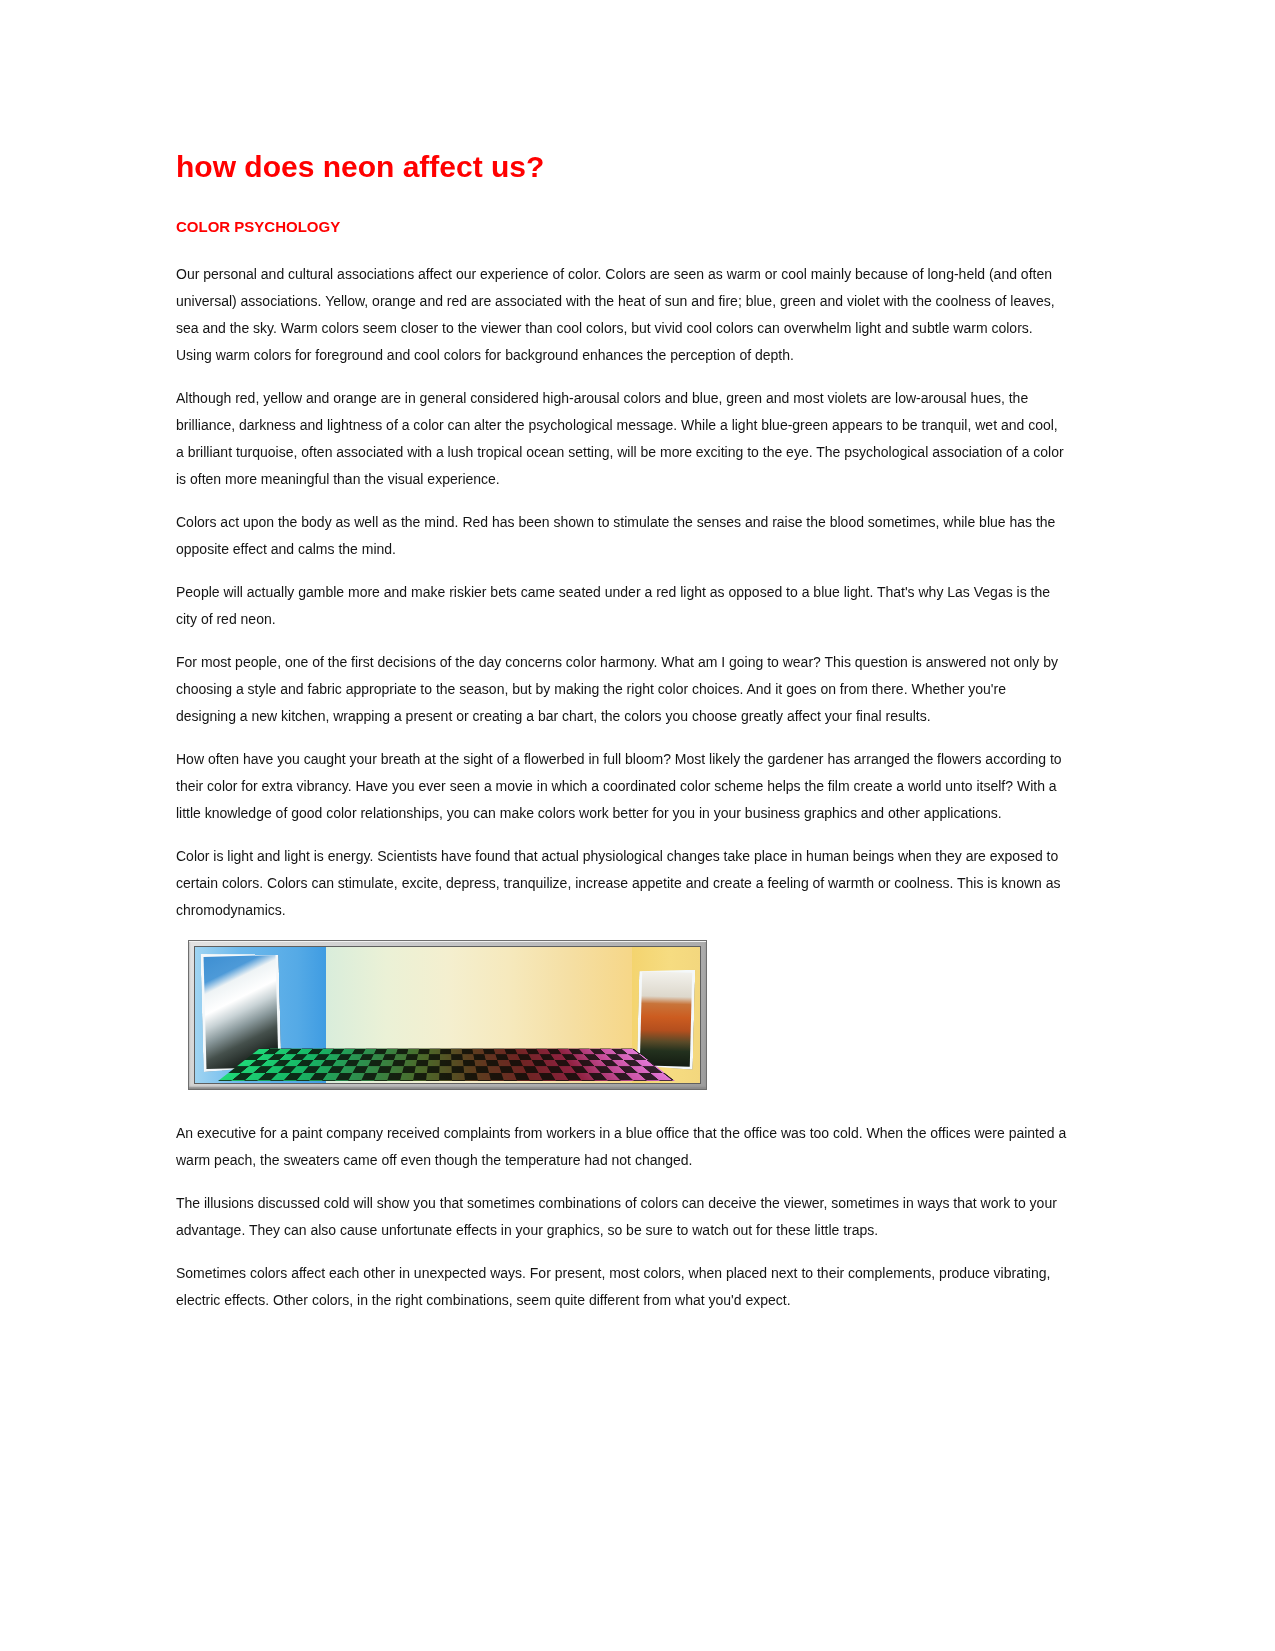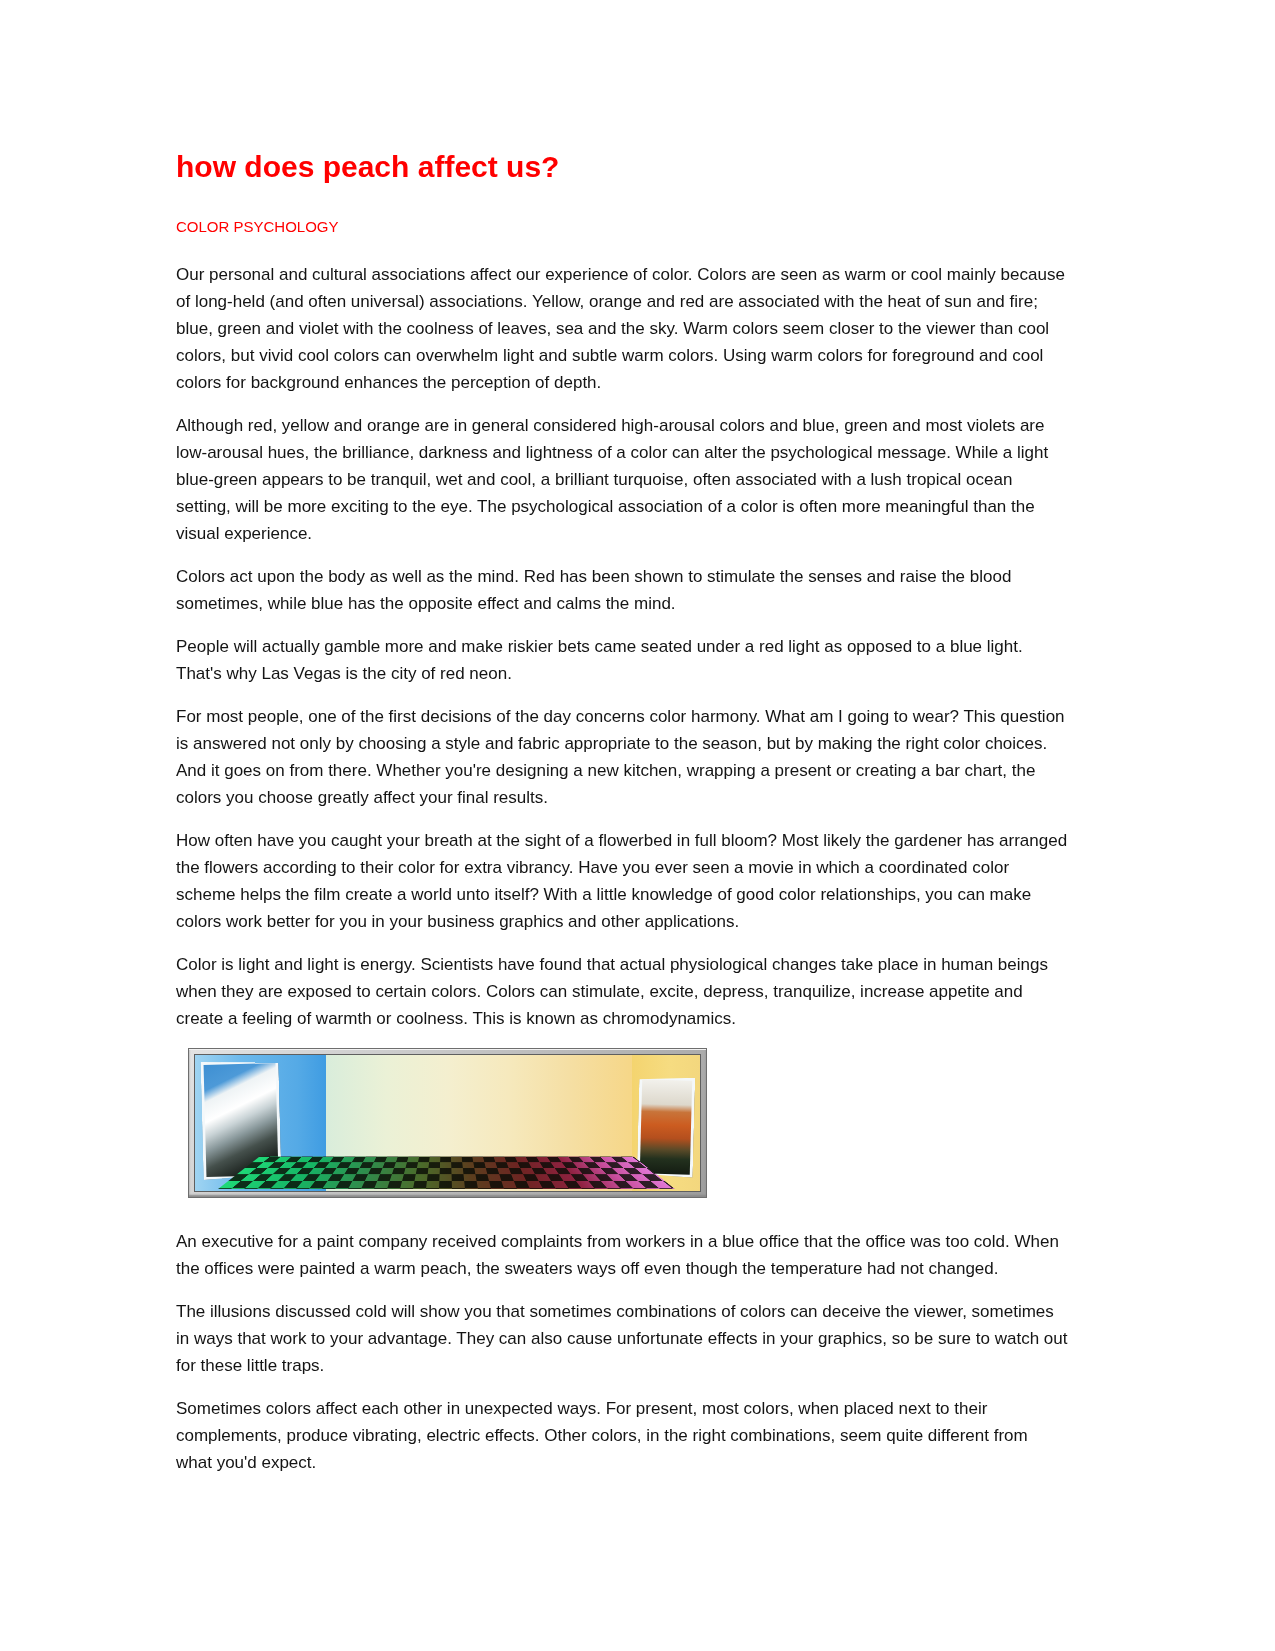--- a/index.html
+++ b/index.html
@@ -18,27 +18,27 @@
     -webkit-font-smoothing:antialiased;
   }
   .page{padding:150px 176px 0 176px;}
   h1.title{
     margin:0 0 34px 0;
     font-size:30px;font-weight:bold;letter-spacing:0px;
     color:var(--accent);
   }
   h2.section{
     margin:0 0 26px 0;
-    font-size:15px;font-weight:normal;
+    font-size:15px;font-weight:bold;
     color:var(--accent);
   }
   .para{
     width:892px;
     margin:0 0 16px 0;
-    font-size:17px;line-height:27px;
+    font-size:14px;line-height:27px;
     color:var(--text);
   }
   section{margin:0;padding:0;}
 
   
   figure.room{
     margin:12px 0 30px 12px;
     width:519px;height:150px;
     padding:5px;
     border:1px solid #6e6e6e;
@@ -107,21 +107,21 @@
         #8f2140 80%, #c94f9e 90%, #e27ad8 100%);
     background-size:26px 20px, 100% 100%;
     border-top:1px solid rgba(40,40,30,.35);
   }
 </style>
 </head>
 <body>
 
 <main class="page">
 
-  <h1 class="title">how does peach affect us?</h1>
+  <h1 class="title">how does neon affect us?</h1>
 
   <h2 class="section">COLOR PSYCHOLOGY</h2>
 
   <section>
       <p class="para">Our personal and cultural associations affect our experience of color. Colors are seen as warm or cool mainly because of long-held (and often universal) associations. Yellow, orange and red are associated with the heat of sun and fire; blue, green and violet with the coolness of leaves, sea and the sky. Warm colors seem closer to the viewer than cool colors, but vivid cool colors can overwhelm light and subtle warm colors. Using warm colors for foreground and cool colors for background enhances the perception of depth.</p>
       <p class="para">Although red, yellow and orange are in general considered high-arousal colors and blue, green and most violets are low-arousal hues, the brilliance, darkness and lightness of a color can alter the psychological message. While a light blue-green appears to be tranquil, wet and cool, a brilliant turquoise, often associated with a lush tropical ocean setting, will be more exciting to the eye. The psychological association of a color is often more meaningful than the visual experience.</p>
       <p class="para">Colors act upon the body as well as the mind. Red has been shown to stimulate the senses and raise the blood sometimes, while blue has the opposite effect and calms the mind.</p>
       <p class="para">People will actually gamble more and make riskier bets came seated under a red light as opposed to a blue light. That's why Las Vegas is the city of red neon.</p>
       <p class="para">For most people, one of the first decisions of the day concerns color harmony. What am I going to wear? This question is answered not only by choosing a style and fabric appropriate to the season, but by making the right color choices. And it goes on from there. Whether you're designing a new kitchen, wrapping a present or creating a bar chart, the colors you choose greatly affect your final results.</p>
       <p class="para">How often have you caught your breath at the sight of a flowerbed in full bloom? Most likely the gardener has arranged the flowers according to their color for extra vibrancy. Have you ever seen a movie in which a coordinated color scheme helps the film create a world unto itself? With a little knowledge of good color relationships, you can make colors work better for you in your business graphics and other applications.</p>
@@ -138,18 +138,18 @@
       <div class="right-wall">
         <div class="photo photo-desert">
           <div class="photo-img desert"></div>
         </div>
       </div>
       <div class="floor"></div>
     </div>
   </figure>
 
   <section>
-      <p class="para">An executive for a paint company received complaints from workers in a blue office that the office was too cold. When the offices were painted a warm peach, the sweaters ways off even though the temperature had not changed.</p>
+      <p class="para">An executive for a paint company received complaints from workers in a blue office that the office was too cold. When the offices were painted a warm peach, the sweaters came off even though the temperature had not changed.</p>
       <p class="para">The illusions discussed cold will show you that sometimes combinations of colors can deceive the viewer, sometimes in ways that work to your advantage. They can also cause unfortunate effects in your graphics, so be sure to watch out for these little traps.</p>
       <p class="para">Sometimes colors affect each other in unexpected ways. For present, most colors, when placed next to their complements, produce vibrating, electric effects. Other colors, in the right combinations, seem quite different from what you'd expect.</p>
     </section>
 
 </main>
 
 </body></html>

